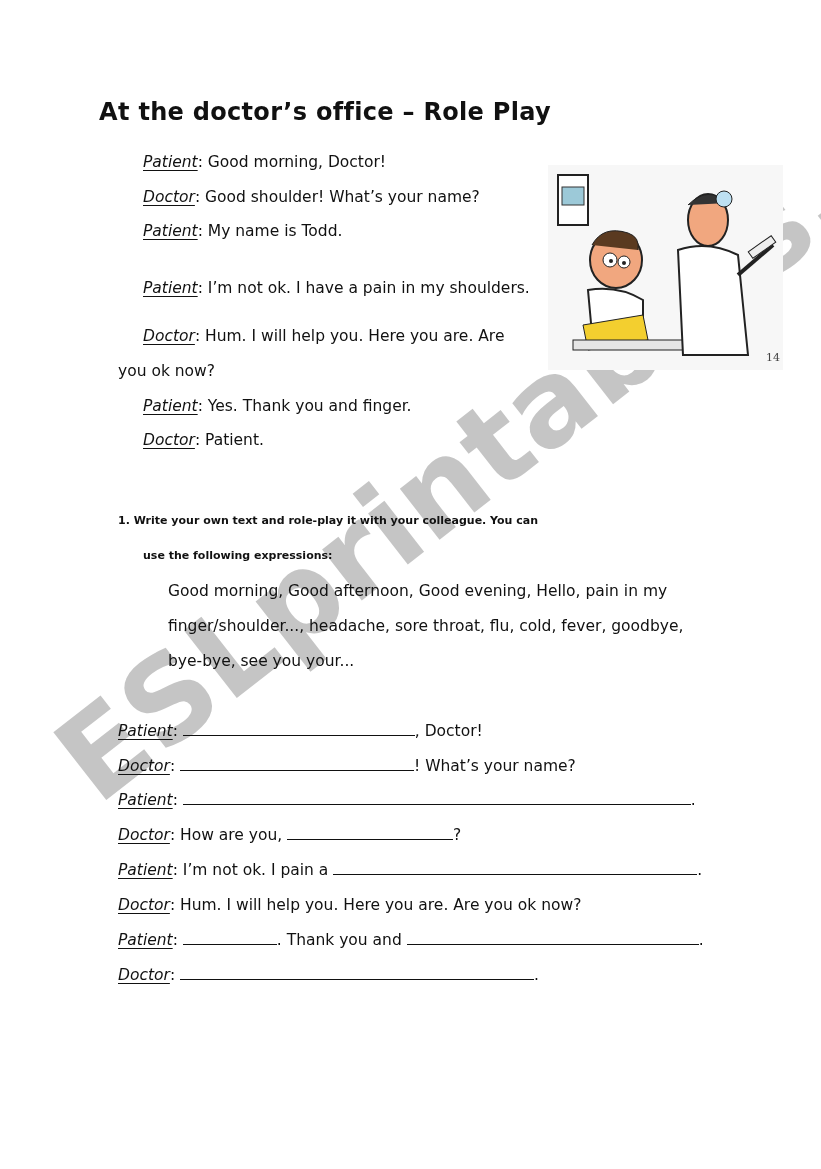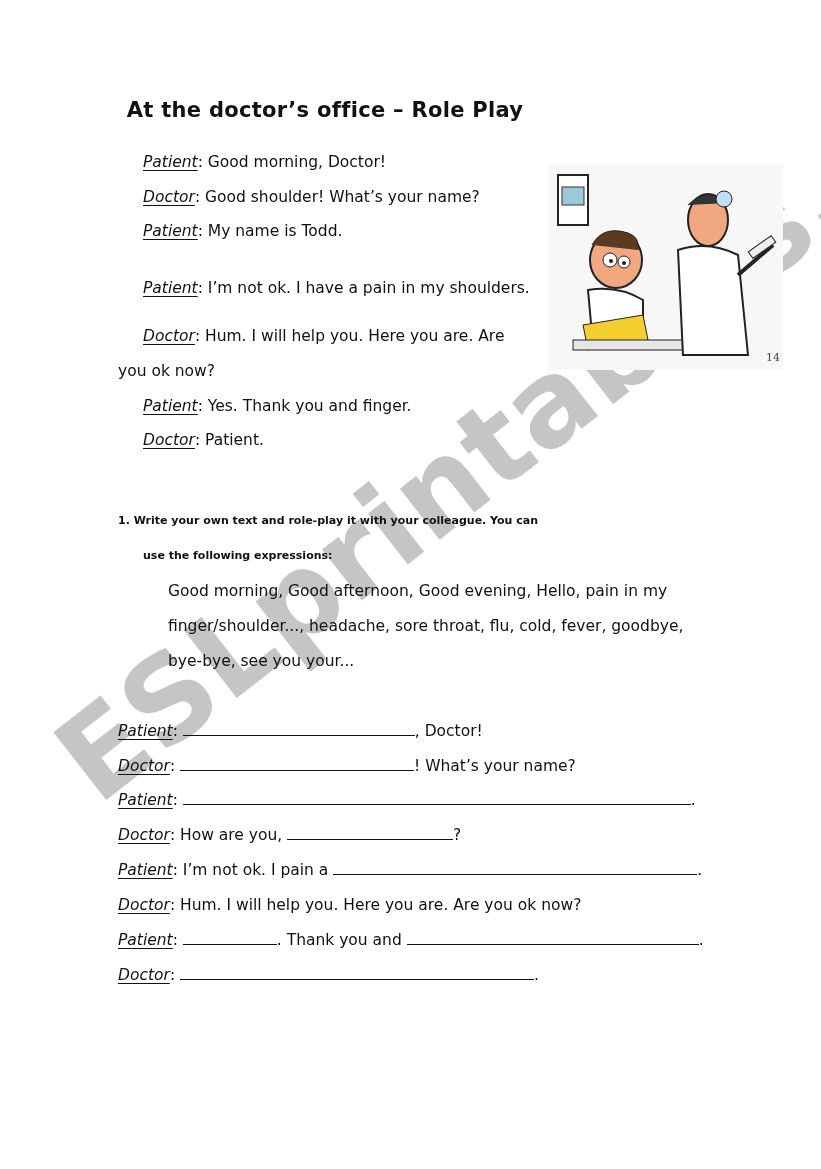--- a/index.html
+++ b/index.html
@@ -1,20 +1,20 @@
 <!DOCTYPE html>
 <html><head>
 <meta charset="utf-8">
 <style>
   html, body { margin: 0; padding: 0; background: #ffffff; }
   body { width: 821px; height: 1169px; position: relative; overflow: hidden;
          font-family: "DejaVu Sans", sans-serif; color: #111; }
   .page { position: absolute; left: 0; top: 0; width: 821px; height: 1169px; }
   .title { position: absolute; left: 0; width: 650px; top: 98px; text-align: center;
-           font-size: 21px; font-weight: bold; letter-spacing: 0.3px; }
+           font-size: 24px; font-weight: bold; letter-spacing: 0.3px; }
   .line { position: absolute; font-size: 15.5px; white-space: nowrap; line-height: 20px; }
   .spk { text-decoration: underline; text-underline-offset: 3px; font-style: italic; }
   .blank { display: inline-block; border-bottom: 1.2px solid #111; height: 14px; vertical-align: baseline; }
   .task { position: absolute; left: 118px; font-size: 11px; font-weight: bold; white-space: nowrap; line-height: 20px; }
   .expr { position: absolute; left: 168px; font-size: 15.5px; white-space: nowrap; line-height: 20px; text-align: center; }
   .illus { position: absolute; left: 548px; top: 165px; width: 235px; height: 205px; }
   .watermark { position: absolute; left: 30px; top: 720px; font-size: 118px; font-weight: bold;
                color: rgba(150,150,150,0.55); transform: rotate(-38deg); transform-origin: left top;
                white-space: nowrap; font-family: "DejaVu Sans", sans-serif; pointer-events: none; }
 </style>

